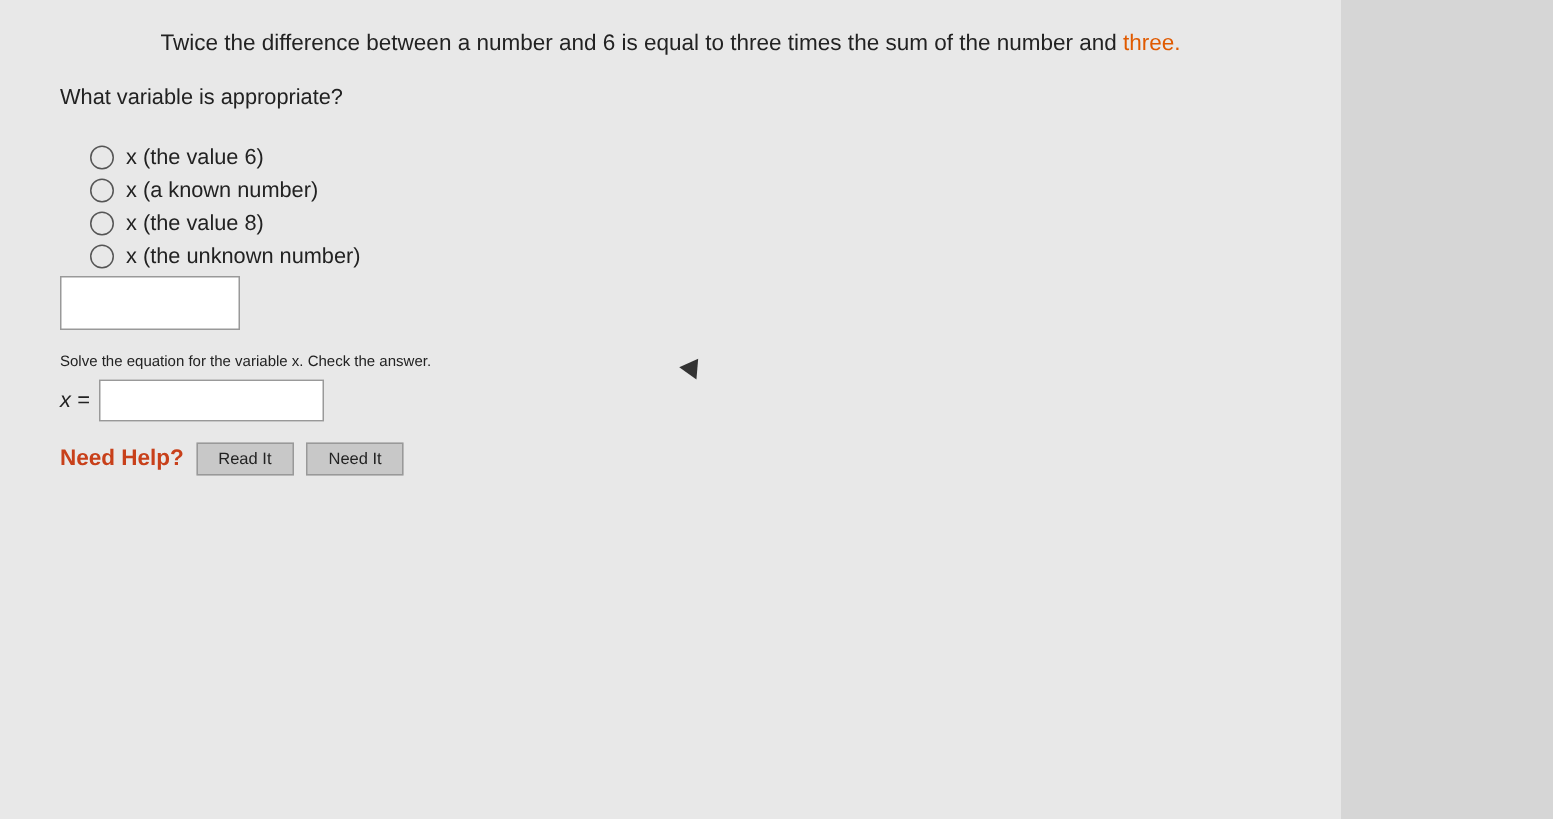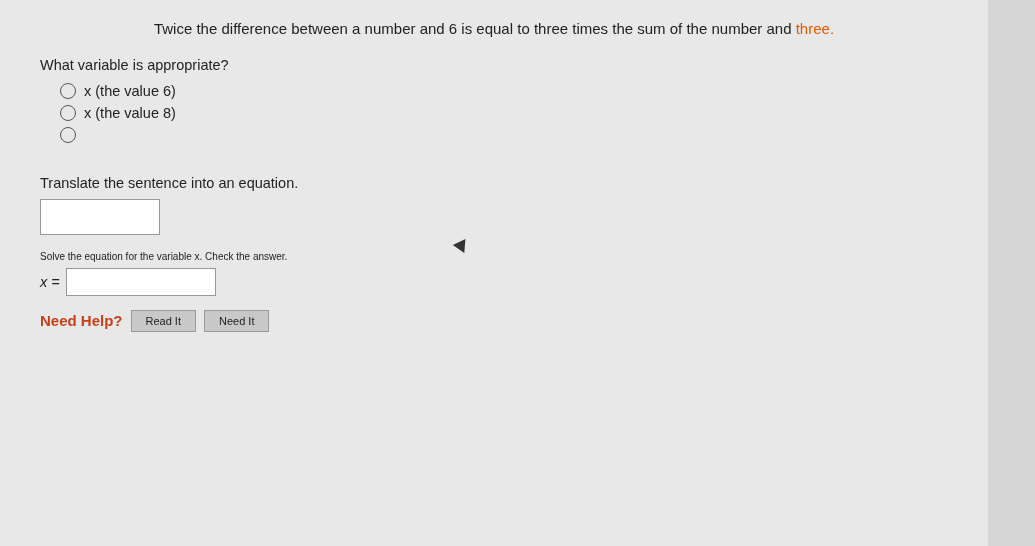--- a/index.html
+++ b/index.html
@@ -14,21 +14,21 @@
       width: 1035px;
       height: 546px;
       overflow: hidden;
       display: flex;
       align-items: flex-start;
       justify-content: flex-start;
     }
 
     .main-container {
       background-color: #e8e8e8;
-      width: 988px;
+      width: 894px;
       min-height: 546px;
       padding: 10px 40px 20px 40px;
       position: relative;
     }
 
     .top-text {
       font-size: 15px;
       color: #222;
       margin-bottom: 16px;
       padding-top: 8px;
@@ -37,29 +37,29 @@
     }
 
     .top-text .highlight {
       color: #e05a00;
       font-weight: normal;
     }
 
     .section-label {
       font-size: 14.5px;
       color: #222;
-      margin-bottom: 10px;
+      margin-bottom: 24px;
       font-weight: normal;
     }
 
     .radio-group {
       display: flex;
       flex-direction: column;
       gap: 6px;
-      margin-bottom: 32px;
+      margin-bottom: 5px;
       margin-left: 20px;
     }
 
     .radio-item {
       display: flex;
       align-items: center;
       gap: 8px;
       font-size: 14.5px;
       color: #222;
     }
@@ -167,29 +167,33 @@
 
   <div class="section-label">What variable is appropriate?</div>
 
   <div class="radio-group">
     <label class="radio-item">
       <span class="radio-circle"></span>
       <span>x (the value 6)</span>
     </label>
     <label class="radio-item">
       <span class="radio-circle"></span>
+      <span>x (a known number)</span>
+    </label>
+    <label class="radio-item">
+      <span class="radio-circle"></span>
       <span>x (the value 8)</span>
     </label>
     <label class="radio-item">
       <span class="radio-circle"></span>
+      <span>x (the unknown number)</span>
     </label>
   </div>
 
   <div class="translate-section">
-    <div class="translate-label">Translate the sentence into an equation.</div>
     <input class="translate-input" type="text" style="">
   </div>
 
   <div class="solve-section">
     <div class="solve-label">Solve the equation for the variable x. Check the answer.</div>
     <div class="solve-input-row">
       <span class="solve-x-label">x =</span>
       <input class="solve-input" type="text" style="">
     </div>
   </div>

